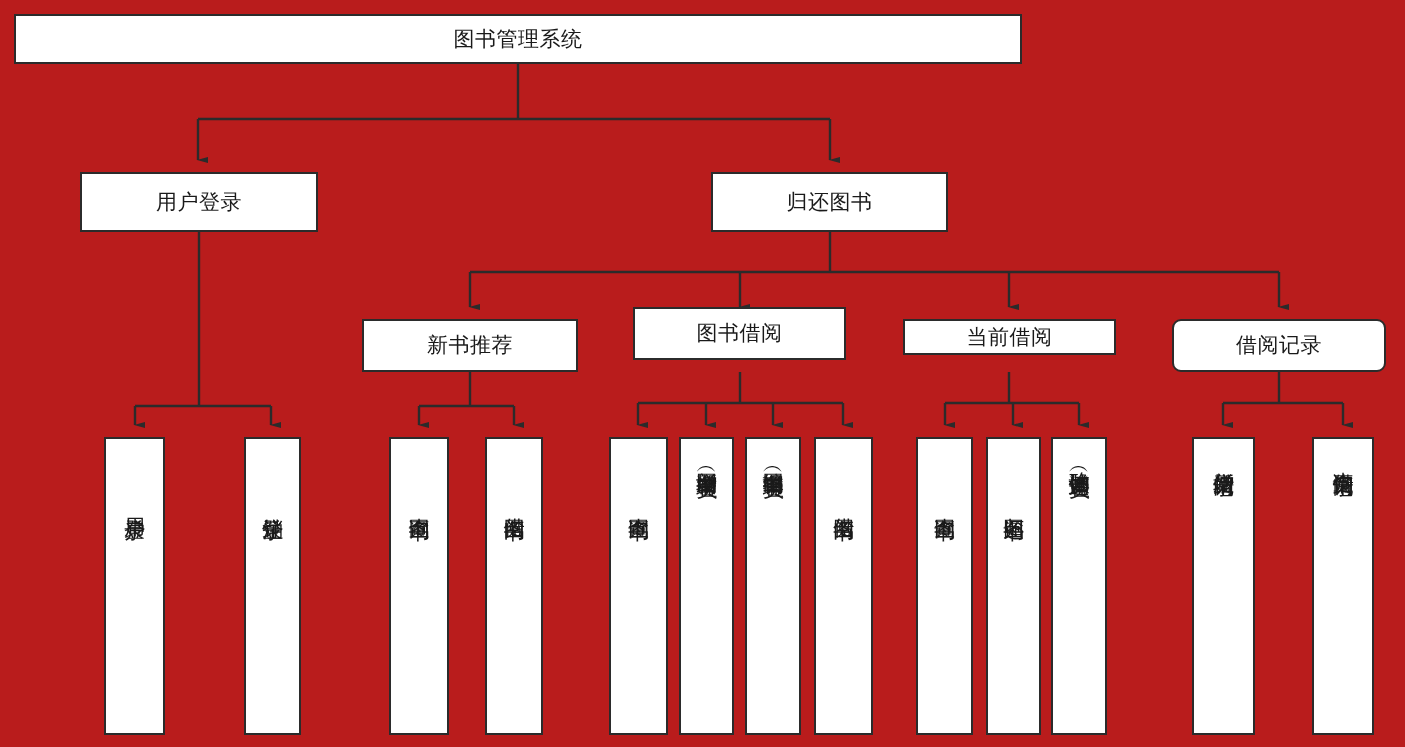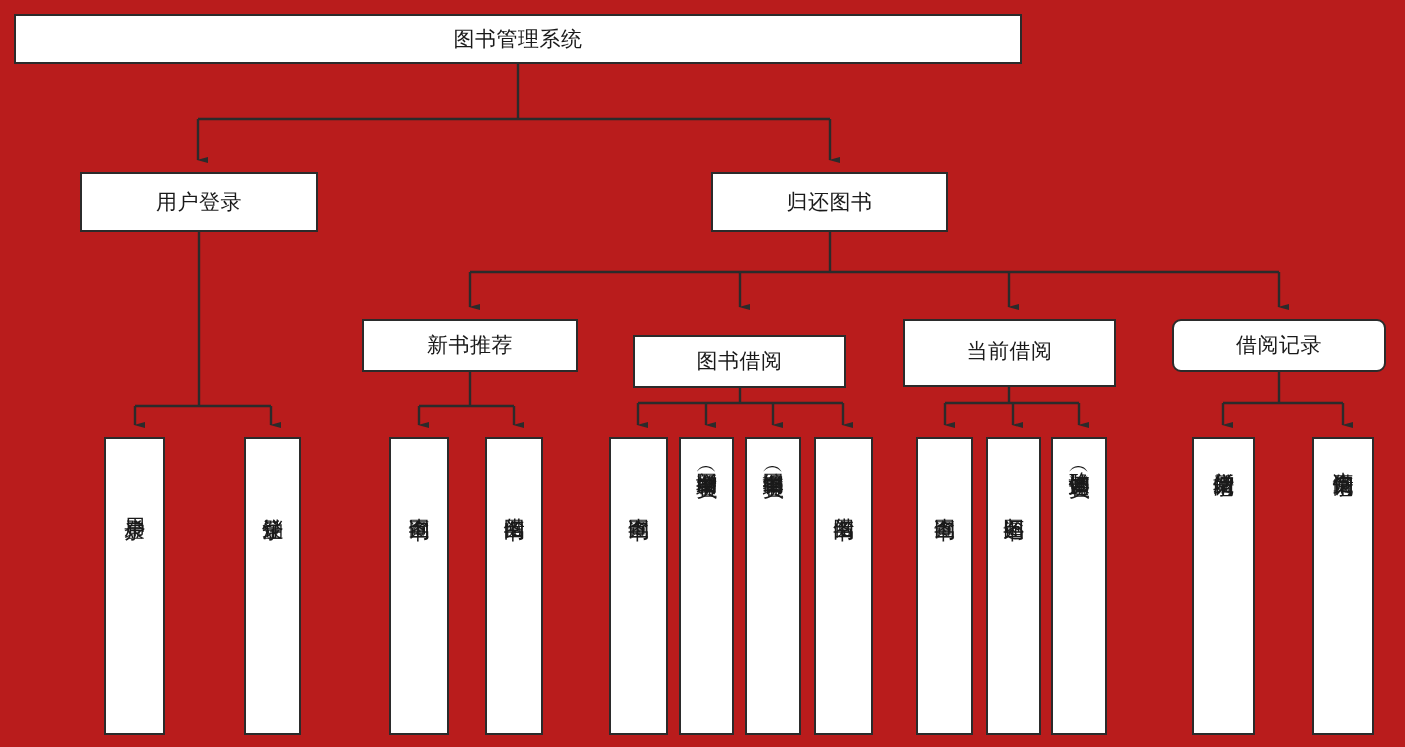--- a/index.html
+++ b/index.html
@@ -140,24 +140,24 @@
   <div class="node horizontal" style="left: 80px; top: 172px; width: 238px; height: 60px;">
     <span class="node-label">用户登录</span>
   </div>
   <div class="node horizontal" style="left: 711px; top: 172px; width: 237px; height: 60px;">
     <span class="node-label">归还图书</span>
   </div>
 
   <div class="node horizontal" style="left: 362px; top: 319px; width: 216px; height: 53px;">
     <span class="node-label">新书推荐</span>
   </div>
-  <div class="node horizontal" style="left: 633px; top: 335px; width: 213px; height: 53px;">
+  <div class="node horizontal" style="left: 633px; top: 307px; width: 213px; height: 53px;">
     <span class="node-label">图书借阅</span>
   </div>
-  <div class="node horizontal" style="left: 903px; top: 319px; width: 213px; height: 68px; font-family: Liberation Mono, monospace;">
+  <div class="node horizontal" style="left: 903px; top: 319px; width: 213px; height: 36px;">
     <span class="node-label">当前借阅</span>
   </div>
   <div class="node horizontal" style="left: 1172px; top: 319px; width: 214px; height: 53px; border-radius: 9px;">
     <span class="node-label">借阅记录</span>
   </div>
 
   <div class="node vertical mid" style="left: 104px; top: 437px; width: 61px; height: 298px;">
     <span class="node-label">用户登录</span>
   </div>
   <div class="node vertical mid" style="left: 244px; top: 437px; width: 57px; height: 298px;">

